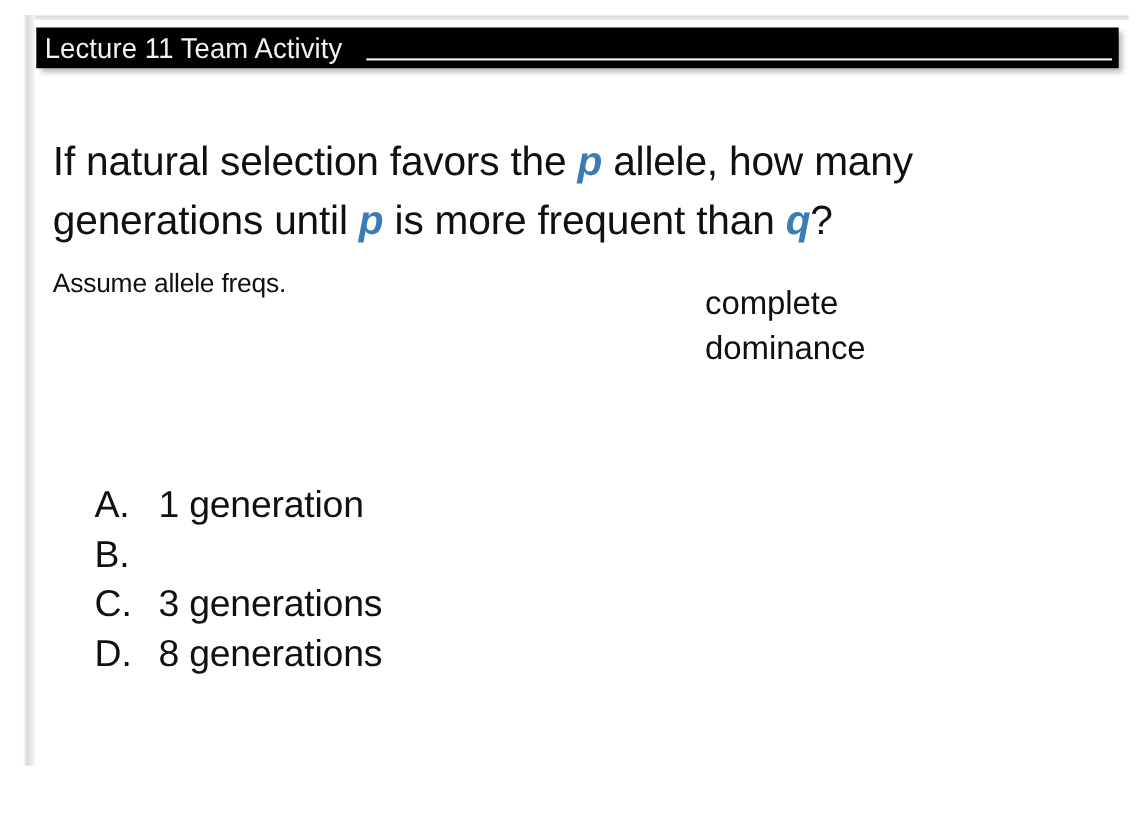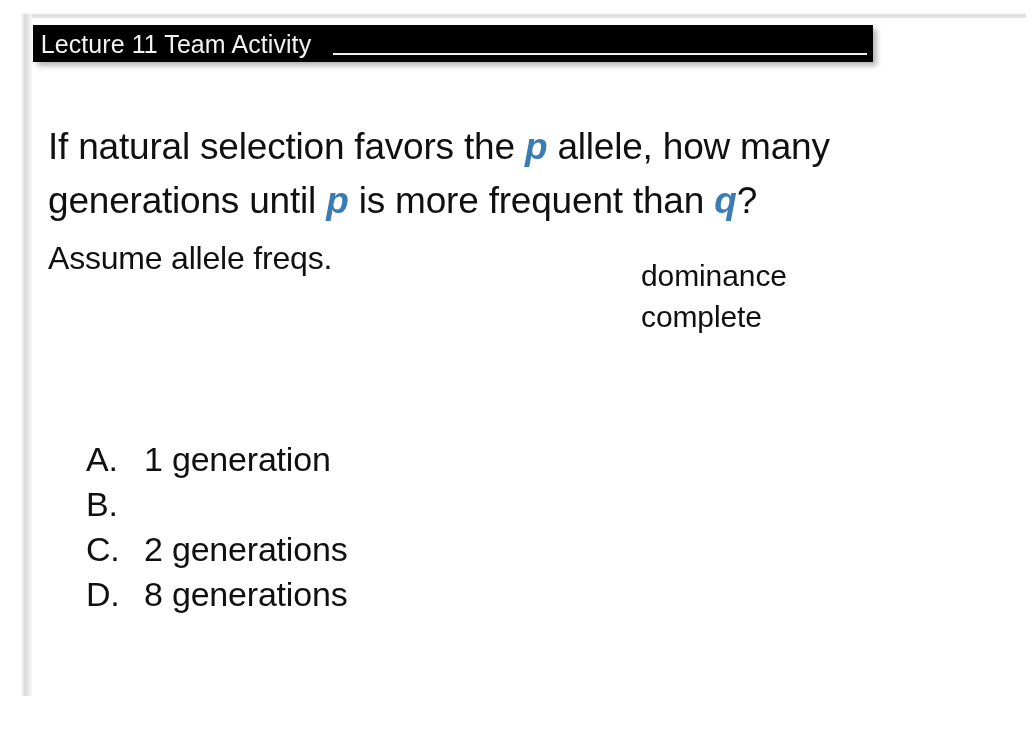--- a/index.html
+++ b/index.html
@@ -32,21 +32,21 @@
     width: 11px;
     height: 682px;
     background: linear-gradient(90deg,#ffffff 0%,#d9d9d9 35%,#ececec 75%,#fafafa 100%);
   }
 
   
   .header-bar {
     position: absolute;
     left: 33px;
     top: 25px;
-    width: 840px;
+    width: 984px;
     height: 37px;
     background: #000000;
     box-shadow: 4px 4px 5px rgba(0,0,0,0.28);
     display: flex;
     align-items: center;
     overflow: hidden;
   }
   .header-title {
     color: #f2f2f2;
     font-size: 26px;
@@ -83,21 +83,21 @@
     color: #3b7cb5;
     font-weight: bold;
     font-style: italic;
   }
 
   
   .assume-label {
     position: absolute;
     left: 48px;
     top: 237px;
-    font-size: 32px;
+    font-size: 24px;
     line-height: 42px;
     color: #101010;
     letter-spacing: -0.2px;
   }
   .freq-list {
     position: absolute;
     left: 418px;
     top: 236px;
     font-size: 32px;
     line-height: 45px;
@@ -152,35 +152,35 @@
   <div class="question">
     <span>If natural selection favors the </span><span class="var">p</span><span> allele, how many generations until </span><span class="var">p</span><span> is more frequent than </span><span class="var">q</span><span>?</span>
   </div>
 
   <div class="assume-label">Assume allele freqs.</div>
 
   <div class="freq-list">
   </div>
 
   <div class="dominance">
+    <div>complete</div>
     <div>dominance</div>
-    <div>complete</div>
   </div>
 
   <div class="answers">
     <div class="answer-row">
       <span class="answer-letter">A.</span>
       <span class="answer-text">1 generation</span>
     </div>
     <div class="answer-row">
       <span class="answer-letter">B.</span>
     </div>
     <div class="answer-row">
       <span class="answer-letter">C.</span>
-      <span class="answer-text">2 generations</span>
+      <span class="answer-text">3 generations</span>
     </div>
     <div class="answer-row">
       <span class="answer-letter">D.</span>
       <span class="answer-text">8 generations</span>
     </div>
   </div>
 
 </div>
 
 </body></html>

